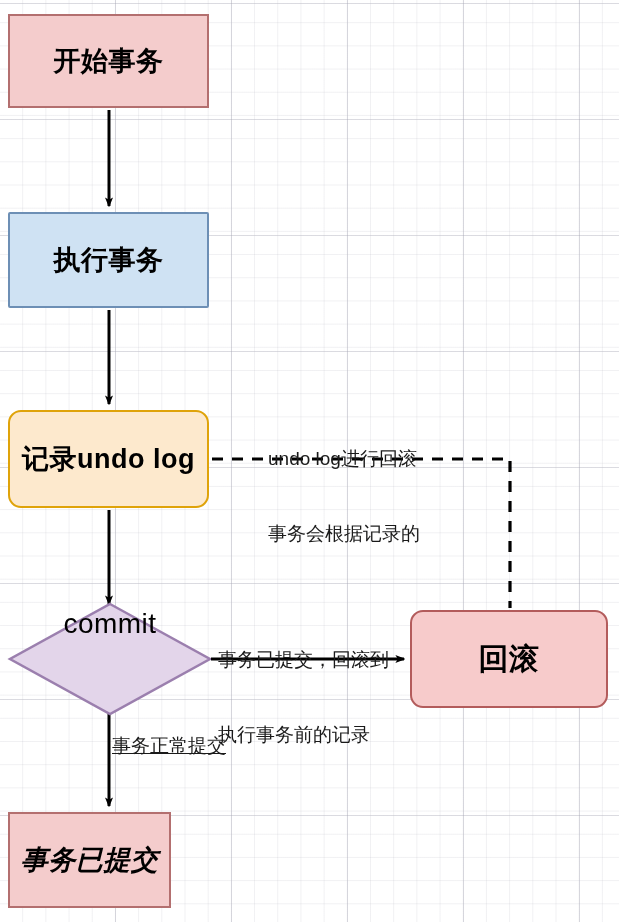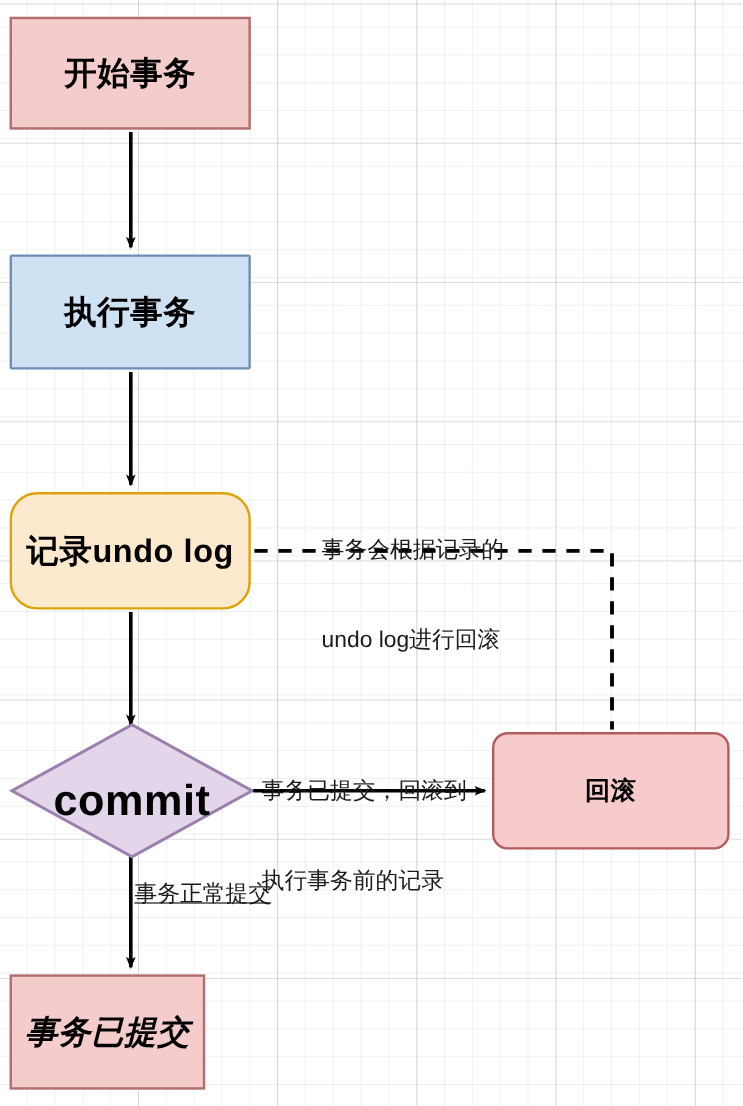--- a/index.html
+++ b/index.html
@@ -65,21 +65,21 @@
     border-radius: 2px;
     font-size: 27px;
   }
   .node-undo {
     left: 8px;
     top: 410px;
     width: 201px;
     height: 98px;
     background: #fde9cd;
     border: 2px solid #dfa30a;
-    border-radius: 23px;
+    border-radius: 13px;
     font-size: 27px;
   }
   .node-committed {
     left: 8px;
     top: 812px;
     width: 163px;
     height: 96px;
     background: #f4cccc;
     border: 2px solid #b36f6f;
     border-radius: 0px;
@@ -87,29 +87,29 @@
     font-style: italic;
   }
   .node-rollback {
     left: 410px;
     top: 610px;
     width: 198px;
     height: 98px;
     background: #f7cbcb;
     border: 2px solid #b35c5c;
     border-radius: 13px;
-    font-size: 21px;
+    font-size: 30px;
   }
   .node-commit-label {
     left: 10px;
-    top: 615px;
+    top: 572px;
     width: 200px;
     height: 104px;
-    font-size: 36px;
-    font-weight: bold;
+    font-size: 28px;
+    font-weight: normal;
     z-index: 3;
   }
   .edge-label {
     position: absolute;
     color: #1a1a1a;
     font-size: 19px;
     line-height: 25px;
     font-weight: normal;
     white-space: pre;
   }
@@ -181,22 +181,22 @@
 
   <div class="node node-rollback">
     <span>回滚</span>
   </div>
 
   <div class="node node-committed">
     <span>事务已提交</span>
   </div>
 
   <div class="edge-label lbl-undo-note">
+    <div>undo log进行回滚</div>
     <div>事务会根据记录的</div>
-    <div>undo log进行回滚</div>
   </div>
 
   <div class="edge-label lbl-abnormal">
     <div>事务已提交，回滚到</div>
     <div>执行事务前的记录</div>
   </div>
 
   <div class="edge-label lbl-normal">事务正常提交</div>
 
 

